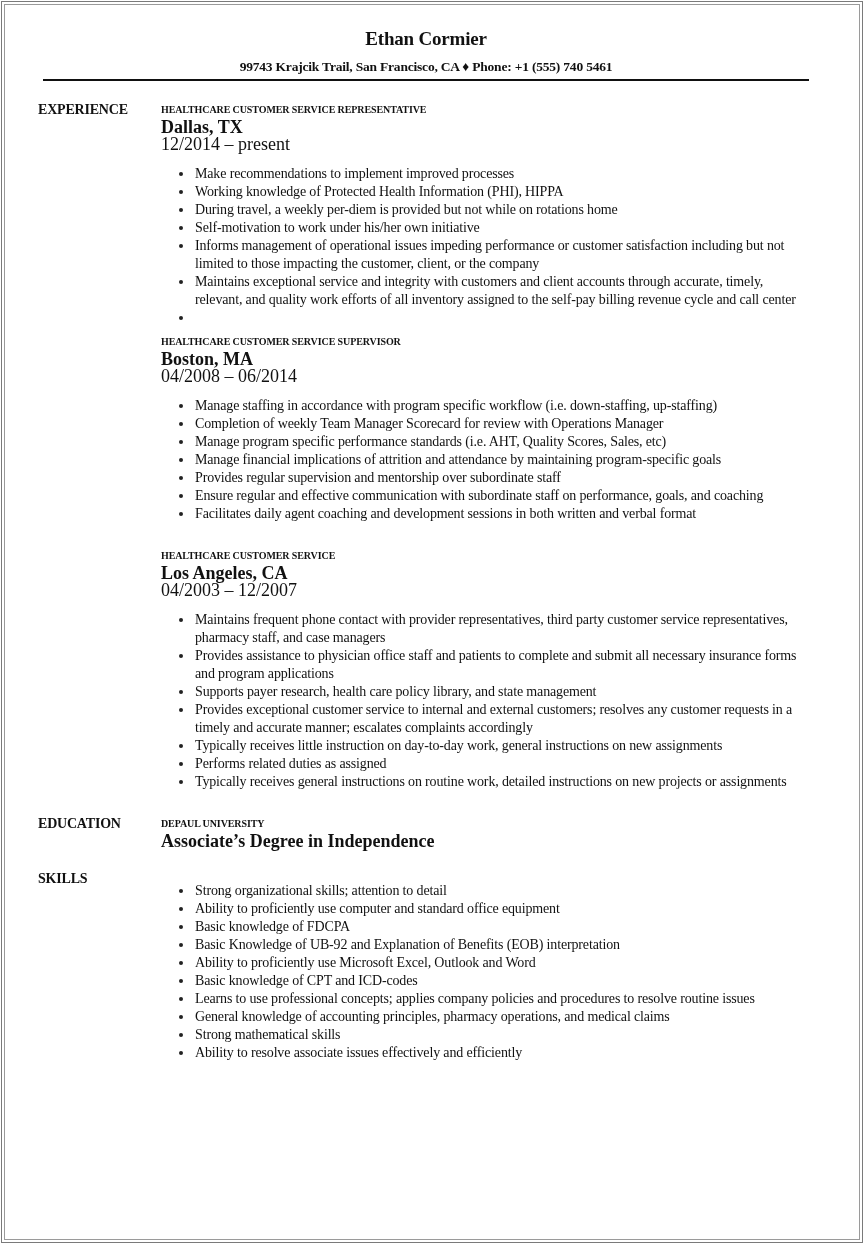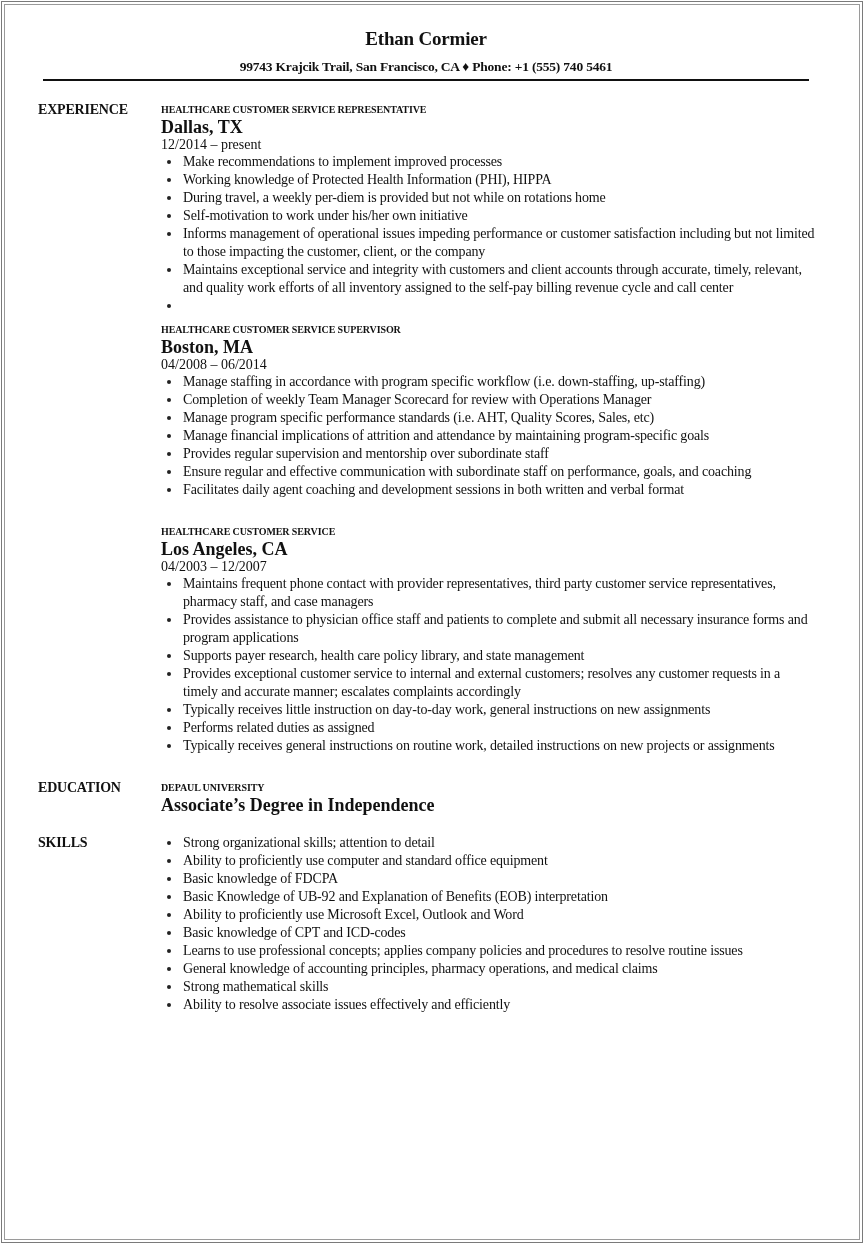--- a/index.html
+++ b/index.html
@@ -92,25 +92,25 @@
       font-weight: bold;
       line-height: 18px;
       letter-spacing: -0.1px;
     }
     .job-loc, .edu-degree {
       font-size: 18px;
       font-weight: bold;
       line-height: 17px;
     }
     .job-dates {
-      font-size: 14px;
+      font-size: 18px;
       line-height: 17px;
     }
     ul.bullets {
-      margin: 0;
+      margin: 12px;
       padding: 0;
       list-style: none;
     }
     ul.bullets li {
       position: relative;
       padding-left: 22px;
       font-size: 14px;
       line-height: 18px;
       letter-spacing: -0.15px;
     }

